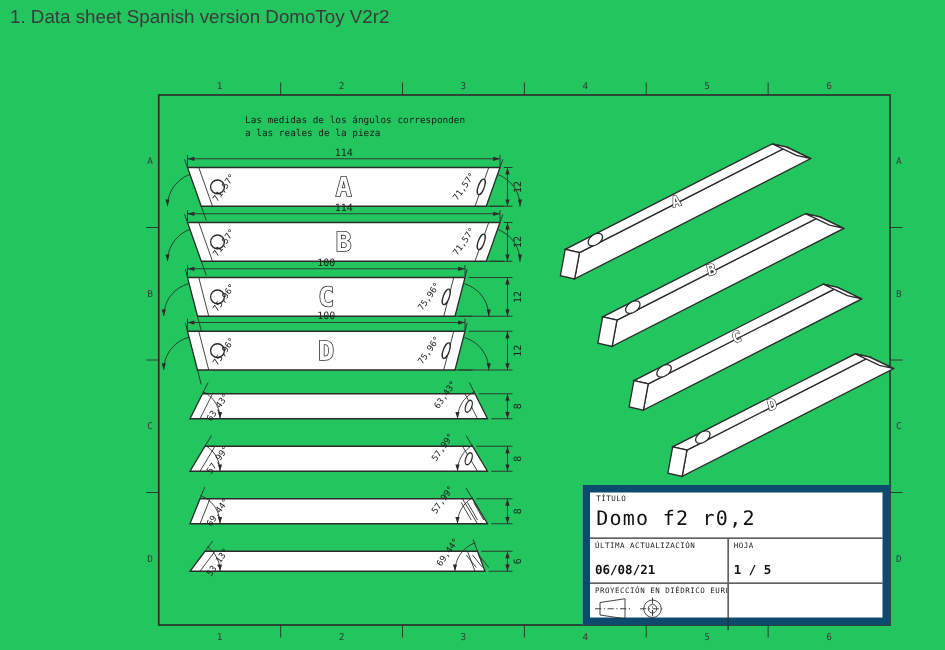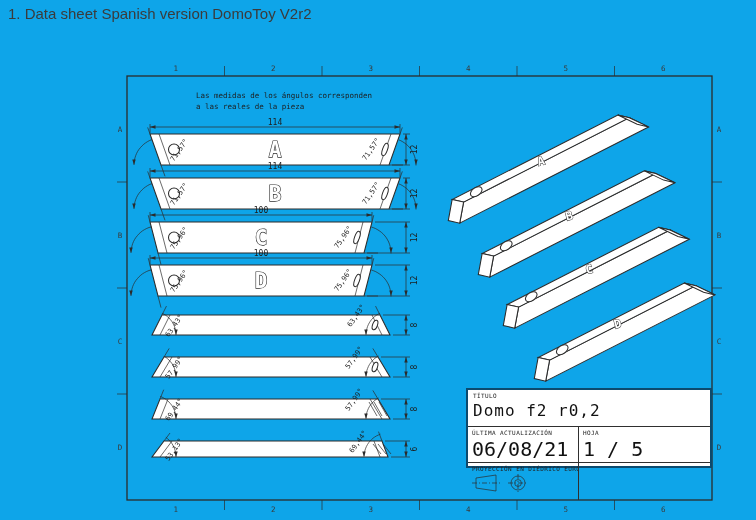--- a/index.html
+++ b/index.html
@@ -1,40 +1,40 @@
 <!DOCTYPE html>
 <html><head>
 <meta charset="utf-8">
 <style>
   html,body{margin:0;padding:0;background:#fff;}
-  .page{position:relative;width:756px;height:520px;background:#0ea5e9;overflow:hidden;}
+  .page{position:relative;width:756px;height:520px;background:#22c55e;overflow:hidden;}
   .heading{position:absolute;left:8px;top:5px;font-family:"Liberation Sans",sans-serif;
            font-size:15px;color:#3b3b3b;}
   svg.sheet{position:absolute;left:0;top:0;}
   .ln{stroke:#2b2b2b;stroke-width:1;fill:none;}
   .thin{stroke-width:0.7;}
   .fillw{fill:#fff;stroke:#2b2b2b;stroke-width:1.05;}
   .dim{font:8px "DejaVu Sans Mono",monospace;fill:#1d1d1d;}
   .ang{font:7px "DejaVu Sans Mono",monospace;fill:#1d1d1d;}
   .note{font:7.5px "DejaVu Sans Mono",monospace;fill:#1d1d1d;}
   .gridlabel{font:7.5px "DejaVu Sans Mono",monospace;fill:#3a3a3a;}
   .emboss{font:bold 21px "DejaVu Sans Mono",monospace;fill:#fff;stroke:#2f2f2f;stroke-width:1.25;paint-order:stroke;}
   .embossIso{font:bold 12px "DejaVu Sans Mono",monospace;fill:#fff;stroke:#2f2f2f;stroke-width:0.95;paint-order:stroke;}
-  .tb{position:absolute;left:466px;top:388px;width:246px;height:80px;border:2px solid #0c4a6e;
+  .tb{position:absolute;left:466px;top:388px;width:246px;height:112px;border:6px solid #0c4a6e;
       box-sizing:border-box;font-family:"DejaVu Sans Mono",monospace;color:#111;background:#fff;}
   .tb-row1{height:37px;border-bottom:1px solid #2f2f2f;box-sizing:border-box;padding:2px 5px;}
   .tb-row2,.tb-row3{display:flex;box-sizing:border-box;}
   .tb-row2{height:36px;border-bottom:1px solid #2f2f2f;}
   .tb-row3{height:37px;}
   .tb-cell{border-right:1px solid #2f2f2f;box-sizing:border-box;padding:2px 4px;overflow:hidden;}
   .tb-cell.last{border-right:none;}
   .w1{width:111px;} .w2{width:71px;} .w3{flex:1;}
   .tb-label{font-size:6px;letter-spacing:0.4px;white-space:nowrap;color:#222;}
   .tb-title{font-size:16px;letter-spacing:1px;margin-top:2px;white-space:nowrap;}
-  .tb-val{font-size:20px;margin-top:1px;white-space:nowrap;}
+  .tb-val{font-size:10px;margin-top:11px;white-space:nowrap;font-weight:bold;}
   .tb-val-sm{font-size:14px;margin-top:4px;white-space:nowrap;}
 </style>
 </head>
 <body>
 
 <div class="page">
 
   <div class="heading">1. Data sheet Spanish version DomoToy V2r2</div>
 
   <svg id="sheet-svg" class="sheet" width="756" height="520">

